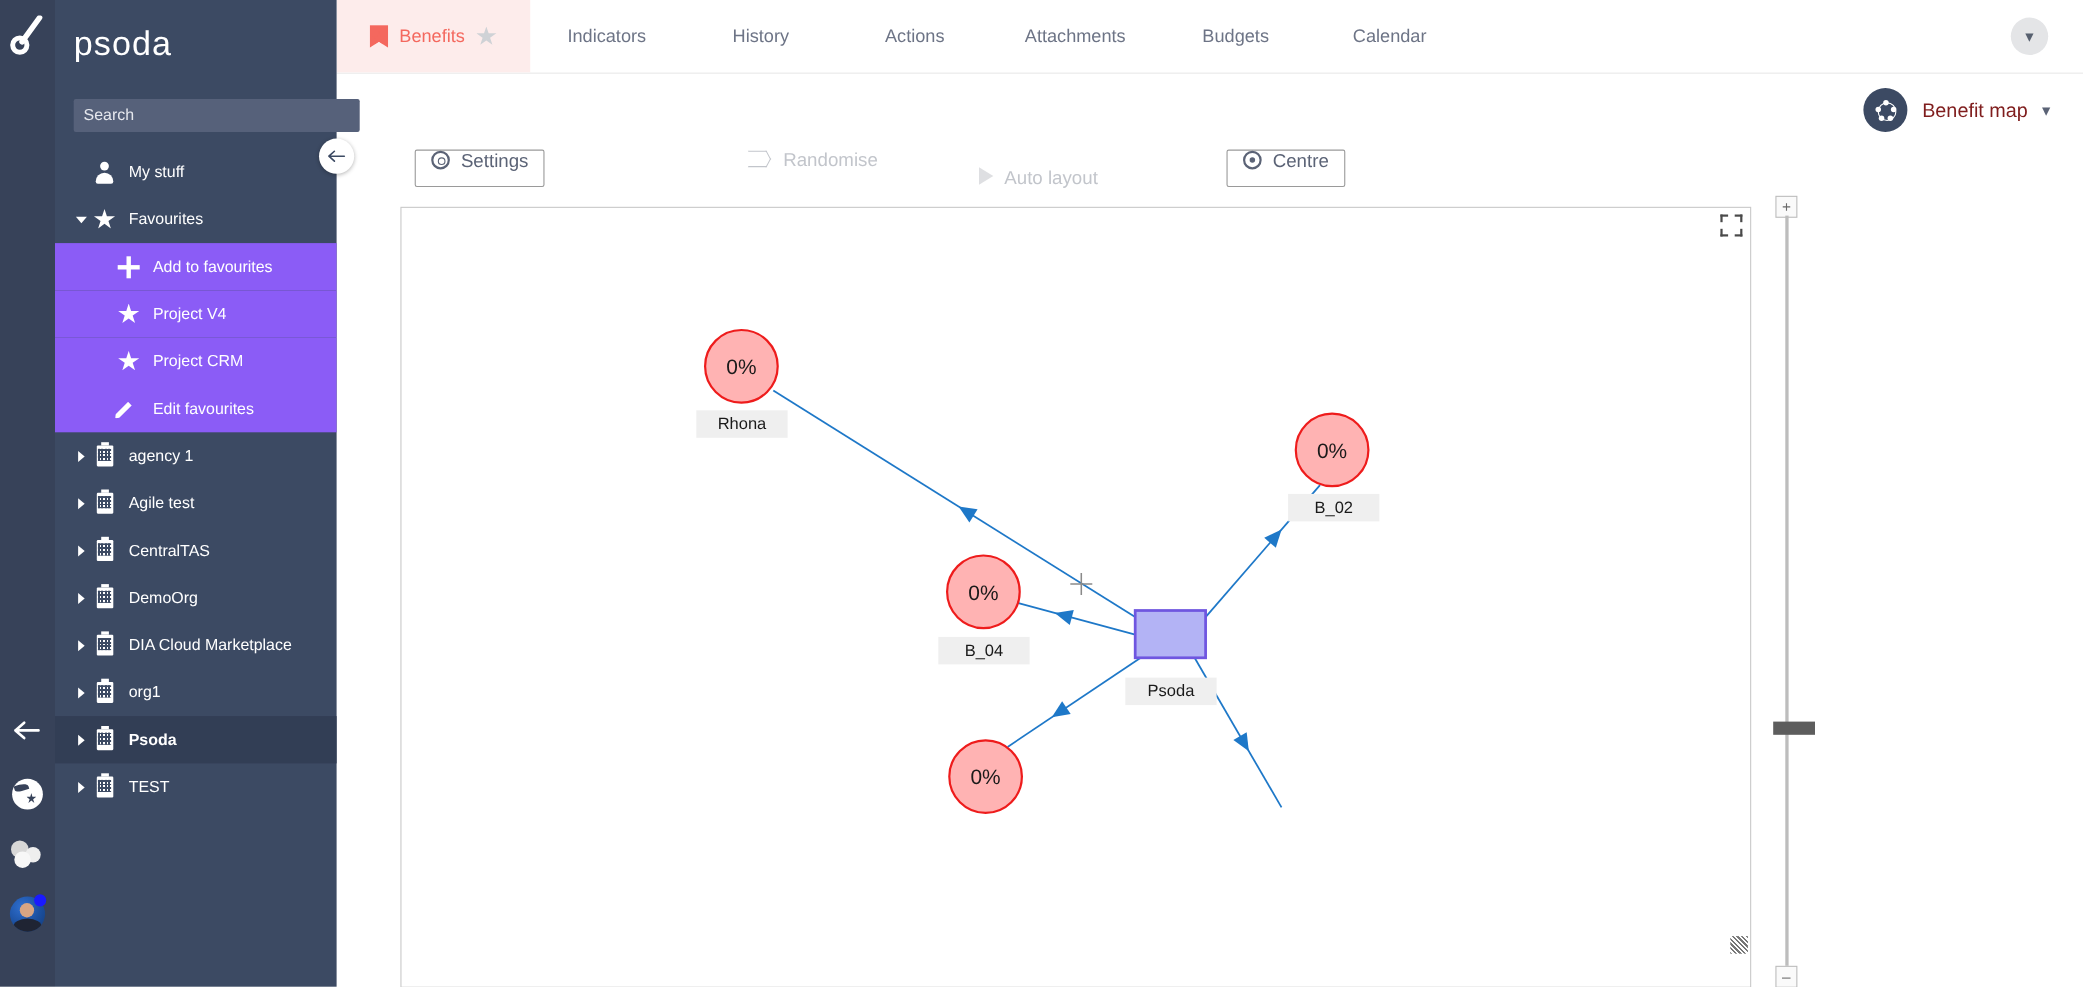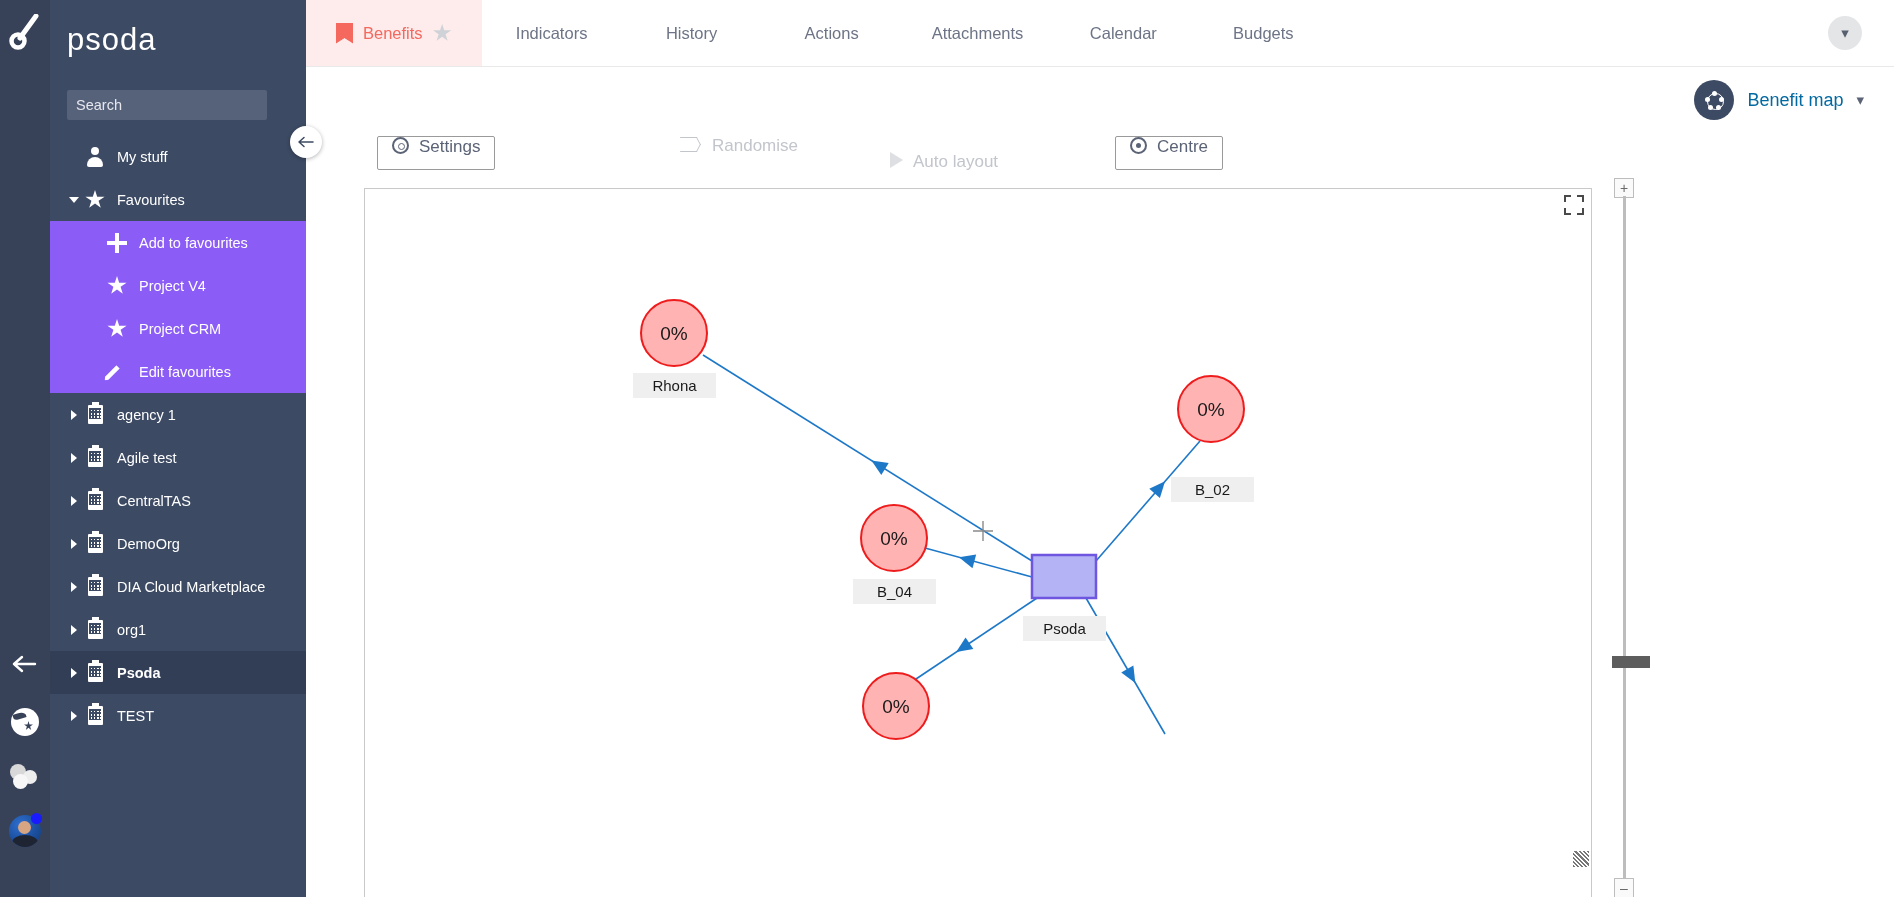--- a/index.html
+++ b/index.html
@@ -79,21 +79,21 @@
     width: 256px; height: 897px;
     background: #3c4a63;
     z-index: 20;
   }
   #wordmark {
     color: #ffffff; font-size: 31px; letter-spacing: 1px;
     padding: 22px 0 0 17px; font-weight: 400;
   }
   #search-input {
     position: absolute; left: 17px; top: 90px;
-    width: 200px; height: 30px;
+    width: 260px; height: 30px;
     background: #56617a; border: none; border-radius: 2px;
     color: #e6e8ee; font-size: 14.5px; padding: 0 9px;
     font-family: "Liberation Sans", sans-serif; outline: none;
   }
   #search-input::placeholder { color: #e6e8ee; }
 
   #nav { position: absolute; left: 0; top: 135px; width: 256px; }
   .nav-item {
     position: relative; display: flex; align-items: center;
     height: 43px; color: #ffffff; font-size: 14.5px;
@@ -216,21 +216,21 @@
   }
   .map-glyph i:nth-child(1){ left:7px; top:0; }
   .map-glyph i:nth-child(2){ left:0; top:6px; }
   .map-glyph i:nth-child(3){ left:14px; top:6px; }
   .map-glyph i:nth-child(4){ left:3px; top:14px; }
   .map-glyph i:nth-child(5){ left:11px; top:14px; }
   .map-glyph::before {
     content:""; position:absolute; left:2px; top:2px; width:15px; height:15px;
     border:1.5px solid #fff; border-radius:50%;
   }
-  #view-select .vs-label { color: #0369a1; font-size: 18px; }
+  #view-select .vs-label { color: #7f1d1d; font-size: 18px; }
   #view-select .vs-chev { color: #5b6376; font-size: 15px; }
 
   
   #toolbar {
     position: absolute; left: 306px; top: 128px; right: 0; height: 56px;
   }
   .tb-btn {
     position: absolute; display: flex; align-items: flex-start; gap: 10px;
     height: 34px; padding: 0 14px; font-size: 17px; cursor: pointer;
     background: #ffffff;
@@ -479,24 +479,24 @@
     <div class="tab">
       <span>History</span>
     </div>
     <div class="tab">
       <span>Actions</span>
     </div>
     <div class="tab">
       <span>Attachments</span>
     </div>
     <div class="tab">
+      <span>Budgets</span>
+    </div>
+    <div class="tab">
       <span>Calendar</span>
-    </div>
-    <div class="tab">
-      <span>Budgets</span>
     </div>
   </div>
 <div id="tab-overflow">
   <span>▾</span>
 </div>
 
 <div id="view-select">
   <div class="vs-circle">
     <div class="map-glyph">
         <i></i>
@@ -558,21 +558,21 @@
         <rect x="667" y="366" width="64" height="43" fill="#b3b3f5" stroke="#6f56e0" stroke-width="2.5"></rect>
         <circle cx="531" cy="517" r="33" fill="#ffb3b3" stroke="#ee1c1c" stroke-width="2"></circle>
         <text x="531" y="519" text-anchor="middle" dominant-baseline="middle" font-family="&quot;Liberation Sans&quot;, sans-serif" font-size="19" fill="#1a1a1a">0%</text>
       </g>
     <g id="cursor-layer">
         <path d="M608 342 h20 M618 332 v20" stroke="#8a8a8a" stroke-width="1.4"></path>
       </g>
   </svg>
   <div id="label-layer">
       <div class="node-label" style="left: 268px; top: 184px; width: 83px;">Rhona</div>
-      <div class="node-label" style="left: 806px; top: 260px; width: 83px; margin-top: 28px;">B_02</div>
+      <div class="node-label" style="left: 806px; top: 260px; width: 83px;">B_02</div>
       <div class="node-label" style="left: 488px; top: 390px; width: 83px;">B_04</div>
       <div class="node-label" style="left: 658px; top: 427px; width: 83px;">Psoda</div>
     </div>
 
   <div id="fullscreen-btn">
     <span></span>
       <span></span>
       <span></span>
       <span></span>
   </div>

